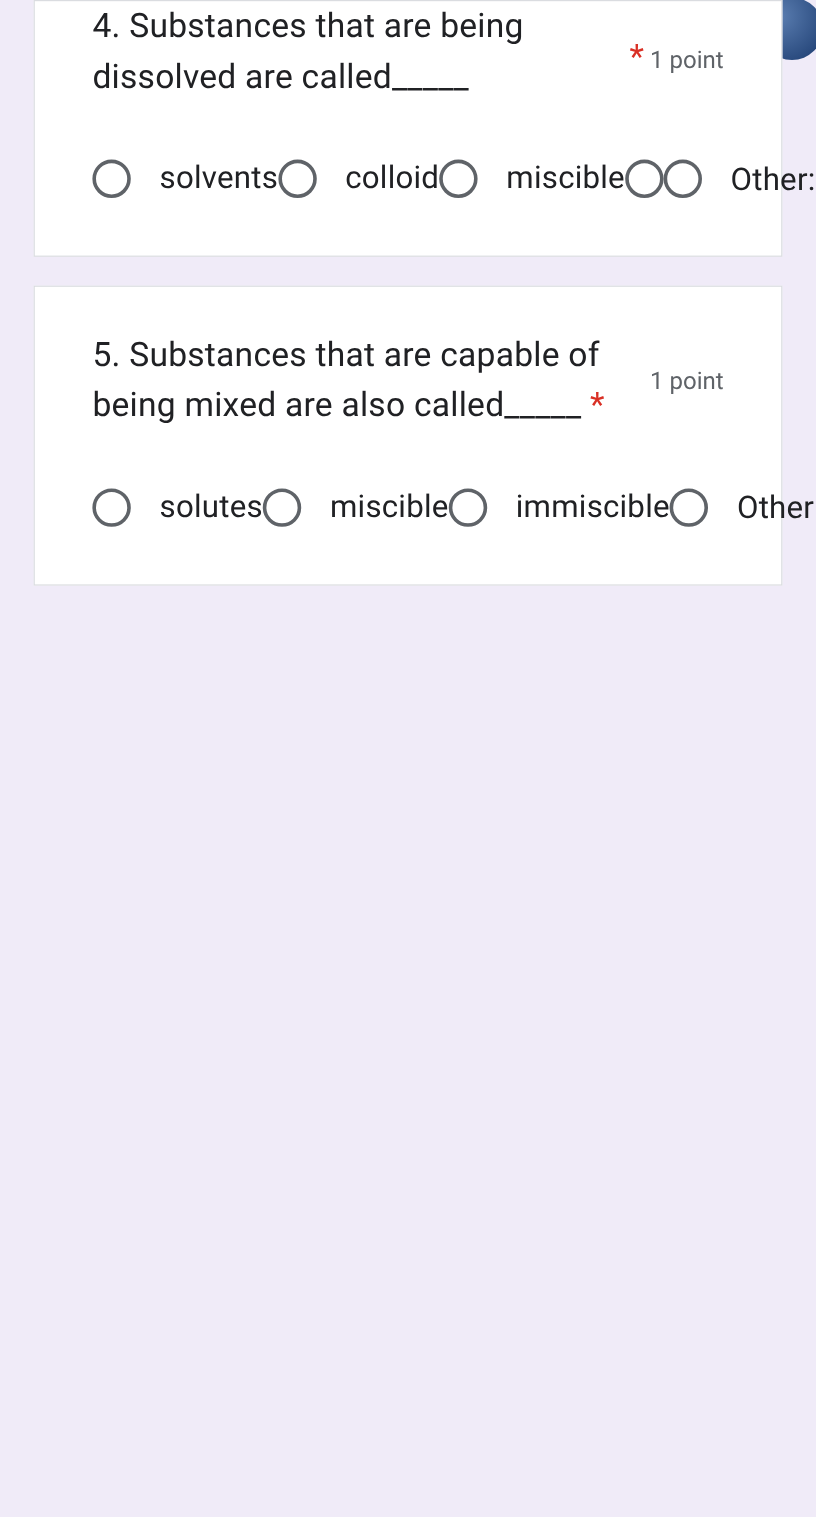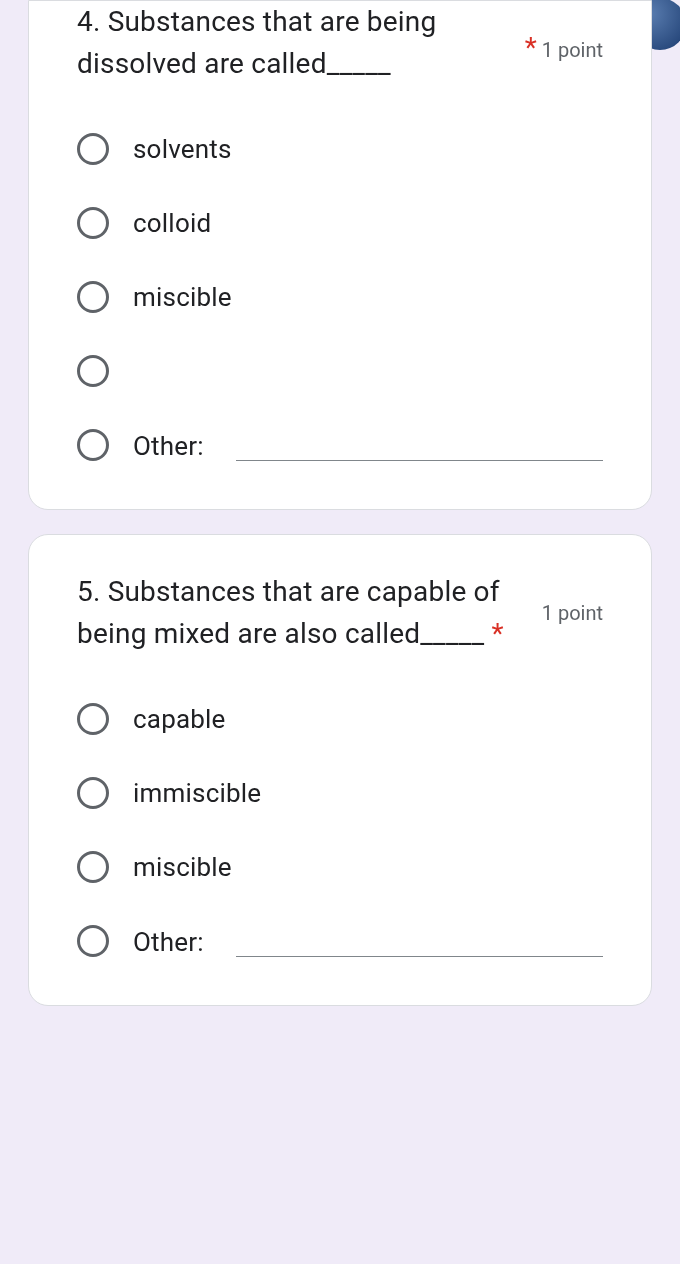--- a/index.html
+++ b/index.html
@@ -6,21 +6,21 @@
     body {
       font-family: 'Roboto', 'Arial', sans-serif;
       background: #f0ebf8;
       width: 680px;
       padding: 0;
       position: relative;
     }
     .card {
       background: #fff;
       border: 1px solid #dadce0;
-      border-radius: 20px;
+      border-radius: 0;
       margin: 0 28px 24px 28px;
       padding: 36px 48px 48px 48px;
       position: relative;
     }
     .card.first {
       border-top-left-radius: 0;
       border-top-right-radius: 0;
       margin-top: 0;
       padding-top: 0;
     }
@@ -41,21 +41,21 @@
       color: #d93025;
       font-size: 28px;
     }
     .points {
       color: #5f6368;
       font-size: 20px;
       white-space: nowrap;
       padding-top: 6px;
       margin-top: 24px;
     }
-    .options { display: flex; flex-direction: column; gap: 42px; }
+    .options { display: flex; flex-direction: row; }
     .option-row { display: flex; align-items: center; gap: 24px; }
     .radio {
       width: 32px; height: 32px;
       border: 3px solid #5f6368;
       border-radius: 50%;
       flex-shrink: 0;
       cursor: pointer;
     }
     .option-label {
       font-size: 26px;
@@ -126,29 +126,29 @@
       <span>5. Substances that are capable of being mixed  are also called_____</span>
       <span class="required">*</span>
     </div>
     <div class="points">
       <span>1 point</span>
     </div>
   </div>
   <div class="options">
     <div class="option-row">
       <div class="radio"></div>
-      <div class="option-label">capable</div>
+      <div class="option-label">solutes</div>
+    </div>
+    <div class="option-row">
+      <div class="radio"></div>
+      <div class="option-label">miscible</div>
     </div>
     <div class="option-row">
       <div class="radio"></div>
       <div class="option-label">immiscible</div>
-    </div>
-    <div class="option-row">
-      <div class="radio"></div>
-      <div class="option-label">miscible</div>
     </div>
     <div class="option-row other-row">
       <div class="radio"></div>
       <div class="option-label">Other:</div>
       <input class="other-input" type="text" style="">
     </div>
   </div>
 </div>
 
 </body></html>

